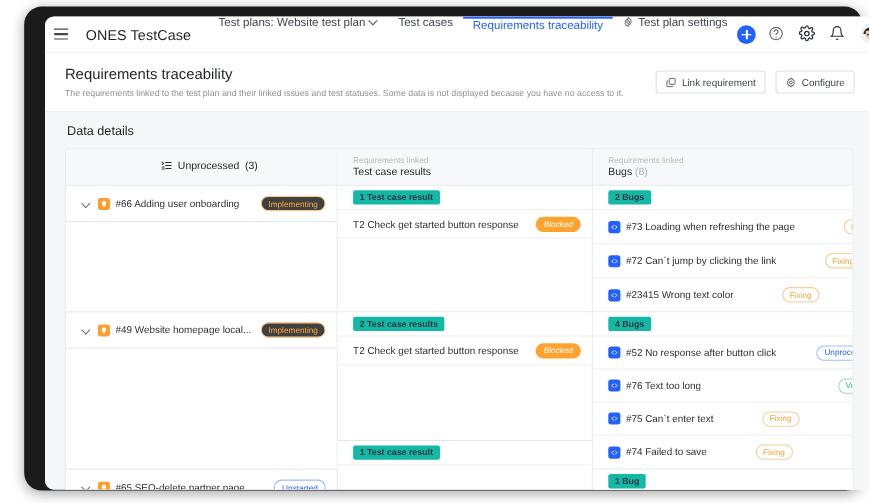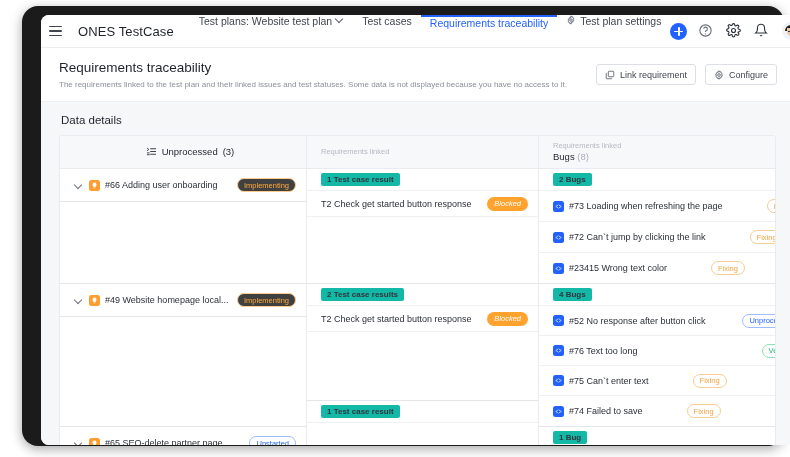--- a/index.html
+++ b/index.html
@@ -271,20 +271,21 @@
             </span>
             <span class="itemtext">#65 SEO-delete partner page</span>
             <span class="tag unstarted">Unstarted</span>
           </div>
 
         </div>
 
         <div class="col">
           <div class="colhead">
             <span class="chsmall">Requirements linked</span>
+            <span class="chmain">Test case results</span>
           </div>
 
           <div class="cell sum" style="height:22px">
             <span class="sumchip">1 Test case result</span>
           </div>
           <div class="cell" style="height:26px">
             <span class="tcname">T2 Check get started button response</span>
             <span class="tag solid blocked">Blocked</span>
           </div>
           <div class="cell grp" style="height:67px"></div>

